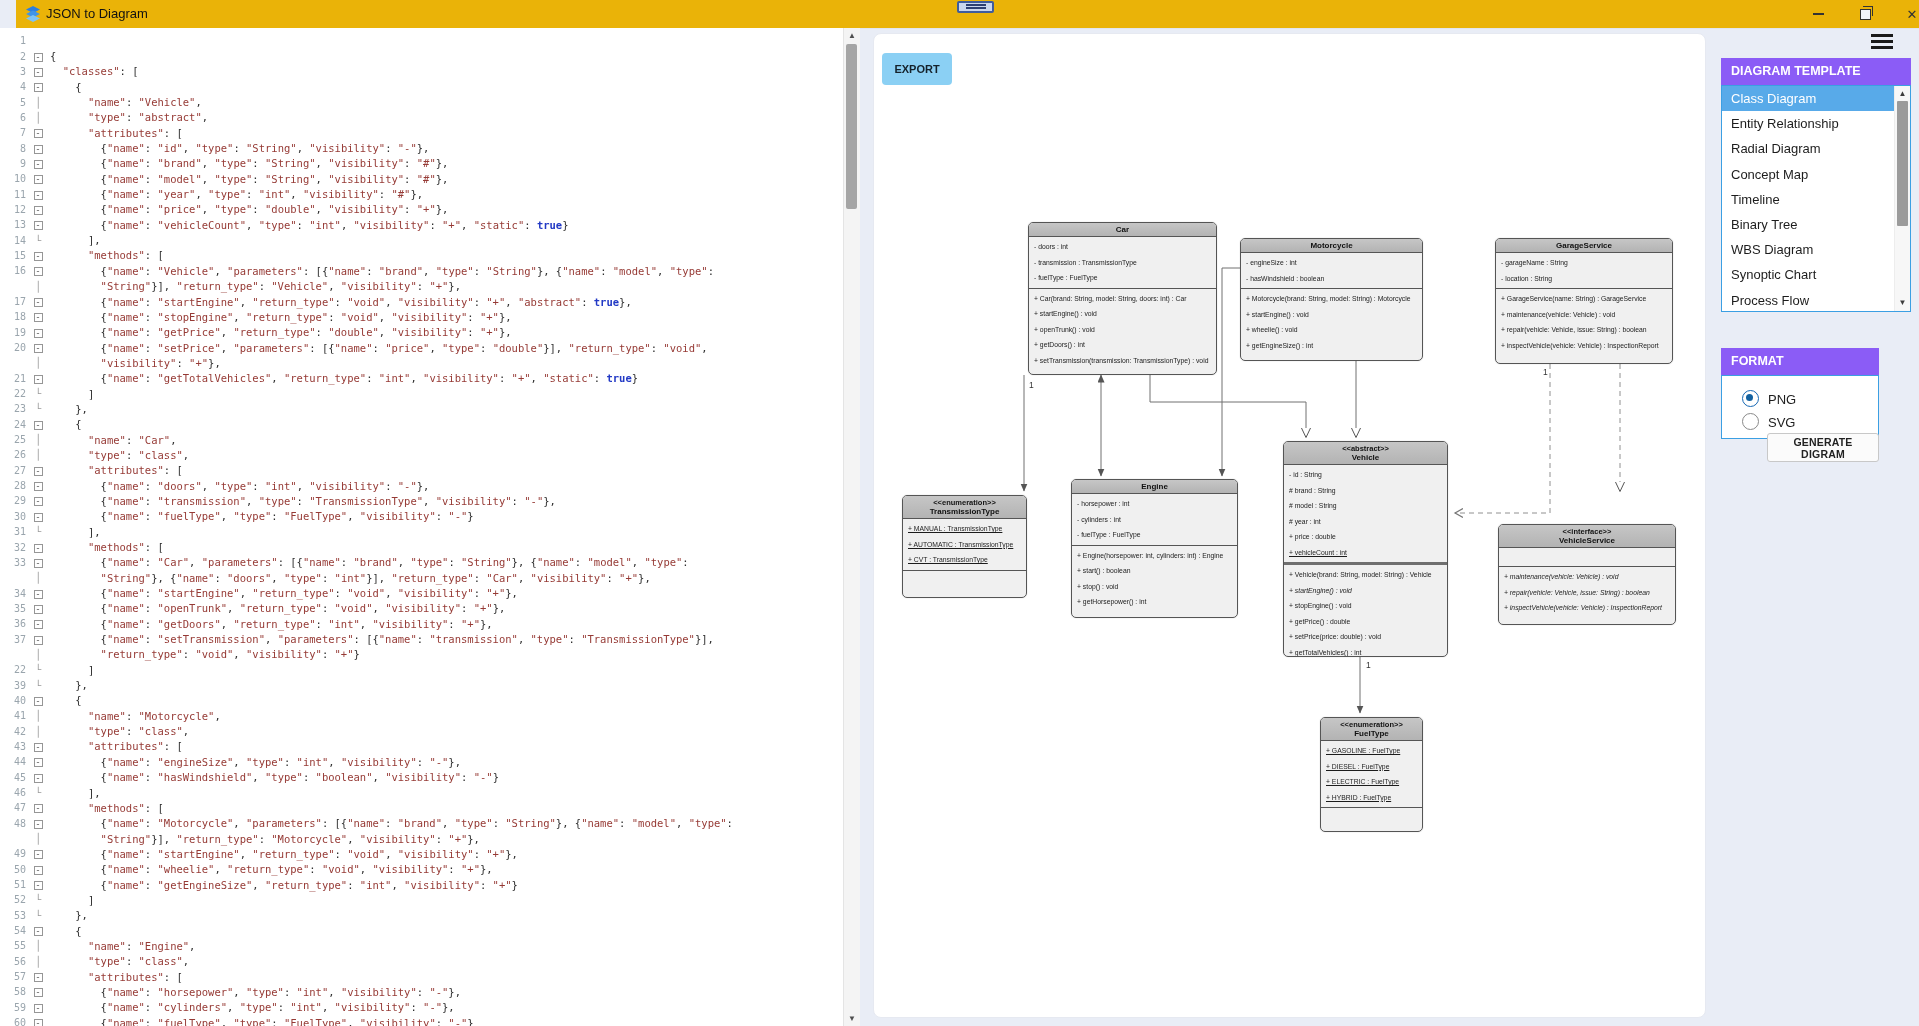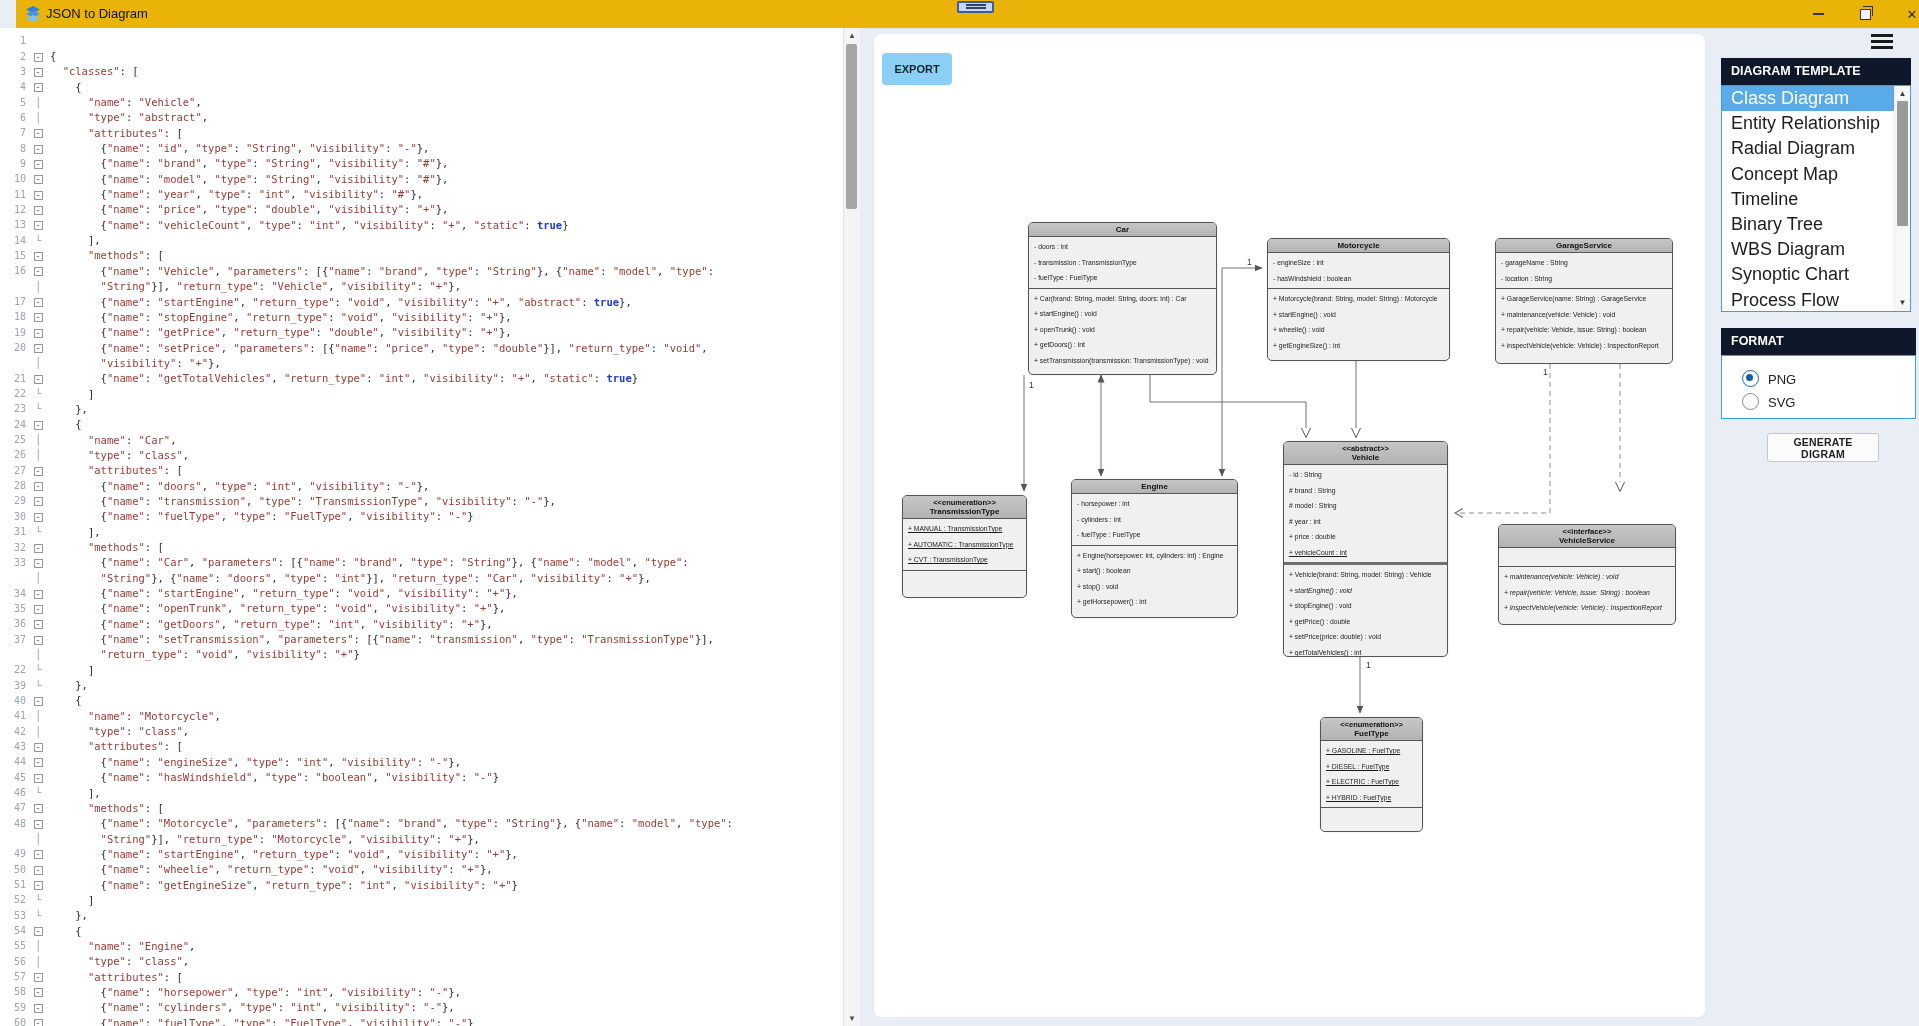--- a/index.html
+++ b/index.html
@@ -45,29 +45,29 @@
   .cls .attrs{border-bottom:1px solid #555;flex:none;min-height:14px;}
   .cls .attrs.thick{border-bottom-width:3px;border-bottom-color:#6f6f6f;}
   .cls .meths{flex:1;}
   .mrow{white-space:nowrap;overflow:hidden;}
   .mrow.u{text-decoration:underline;}
   .mrow.i{font-style:italic;}
 
   #wires{position:absolute;left:0;top:0;width:1919px;height:1026px;z-index:2;pointer-events:none;}
 
   
-  .panel-head{background:#0f172a;color:#fff;font-weight:bold;font-size:12.5px;line-height:27px;padding-left:10px;height:27px;box-sizing:border-box;}
+  .panel-head{background:#8b5cf6;color:#fff;font-weight:bold;font-size:12.5px;line-height:27px;padding-left:10px;height:27px;box-sizing:border-box;}
   .tpl-panel{position:absolute;left:1721px;top:58px;width:190px;z-index:4;}
   .tpl-body{position:relative;background:#fff;border:1px solid #3b9fe3;height:227px;box-sizing:border-box;}
-  .tpl-item{height:25.2px;line-height:25.2px;font-size:18px;color:#1d1d1d;padding-left:9px;width:calc(100% - 16px);box-sizing:border-box;cursor:pointer;}
+  .tpl-item{height:25.2px;line-height:25.2px;font-size:13px;color:#1d1d1d;padding-left:9px;width:calc(100% - 16px);box-sizing:border-box;cursor:pointer;}
   .tpl-item.sel{background:#58aae9;color:#fff;}
   .tpl-scroll{position:absolute;right:0;top:0;width:16px;height:100%;background:#f7f7f7;border-left:1px solid #ededed;box-sizing:border-box;}
   .tpl-scroll .arr{position:absolute;left:0;width:100%;text-align:center;font-size:8px;color:#3c3c3c;}
   .tpl-scroll .thumb{position:absolute;left:2px;width:11px;background:#9b9b9b;top:15px;height:125px;border-radius:1px;}
-  .fmt-panel{position:absolute;left:1721px;top:328px;width:195px;z-index:4;}
+  .fmt-panel{position:absolute;left:1721px;top:348px;width:158px;z-index:4;}
   .fmt-body{background:#fff;border:1px solid #3b9fe3;box-sizing:border-box;padding:8px 0 8px 20px;}
   .radio-row{display:flex;align-items:flex-end;height:23px;}
   .radio{width:15px;height:15px;border:1px solid #8a8a8a;border-radius:50%;background:#fff;margin-right:9px;position:relative;flex:none;}
   .radio.on{border-color:#1668b4;}
   .radio.on:after{content:"";position:absolute;left:3px;top:3px;width:7px;height:7px;border-radius:50%;background:#1261a0;}
   .radio-label{font-size:13px;color:#1d1d1d;}
   .gen-btn{position:absolute;left:1767px;top:433px;width:112px;height:29px;background:#fbfbfb;border:1px solid #c8c8c8;border-radius:3px;font-family:"Liberation Sans",sans-serif;font-weight:bold;font-size:10.5px;color:#222;letter-spacing:0.2px;z-index:4;}
 </style>
 </head>
 <body>
@@ -214,21 +214,21 @@
         <div class="mrow">- fuelType : FuelType</div>
       </div>
       <div class="sec meths">
         <div class="mrow">+ Car(brand: String, model: String, doors: int) : Car</div>
         <div class="mrow">+ startEngine() : void</div>
         <div class="mrow">+ openTrunk() : void</div>
         <div class="mrow">+ getDoors() : int</div>
         <div class="mrow">+ setTransmission(transmission: TransmissionType) : void</div>
       </div>
     </div>
-    <div class="cls" style="left: 1267px; top: 238px; width: 181px; height: 121px;">
+    <div class="cls" style="left: 1240px; top: 238px; width: 181px; height: 121px;">
       <div class="ttl"><span>Motorcycle</span></div>
       <div class="sec attrs">
         <div class="mrow">- engineSize : int</div>
         <div class="mrow">- hasWindshield : boolean</div>
       </div>
       <div class="sec meths">
         <div class="mrow">+ Motorcycle(brand: String, model: String) : Motorcycle</div>
         <div class="mrow">+ startEngine() : void</div>
         <div class="mrow">+ wheelie() : void</div>
         <div class="mrow">+ getEngineSize() : int</div>

